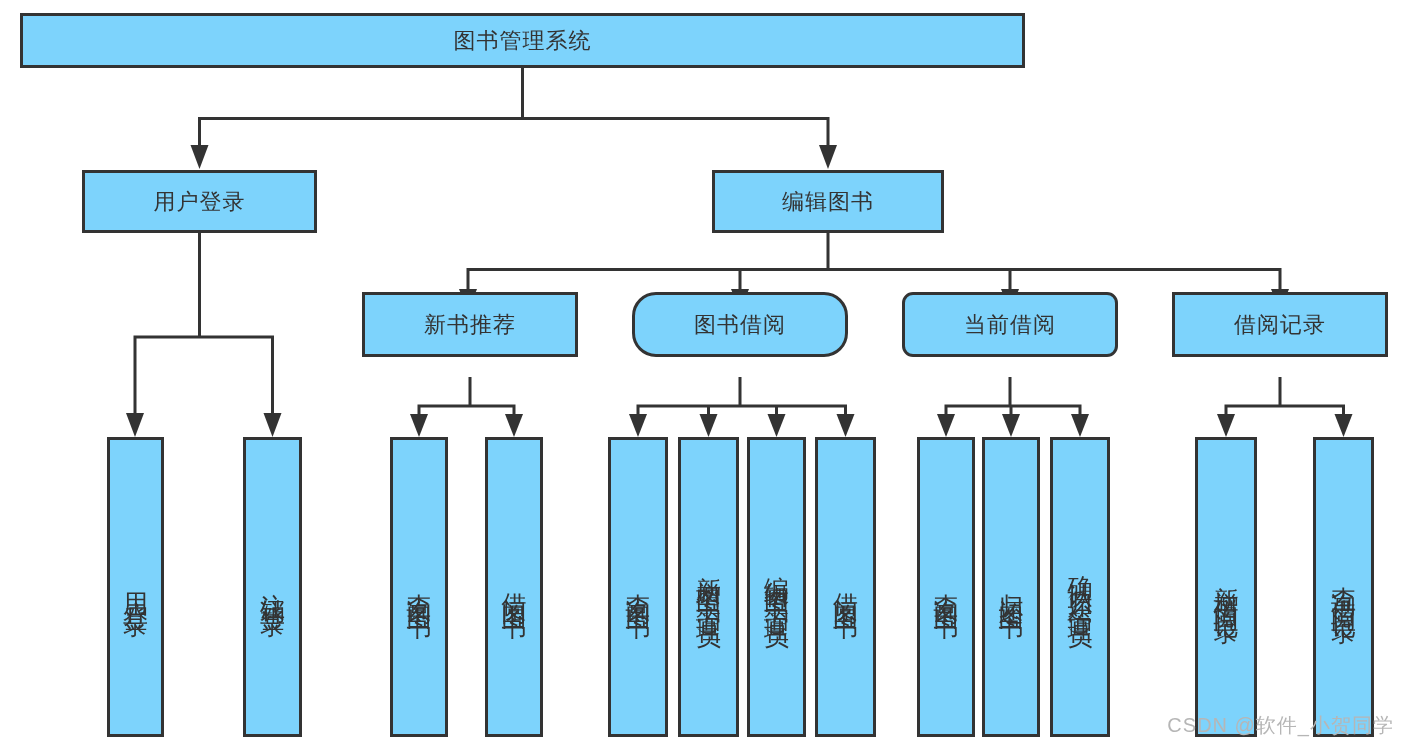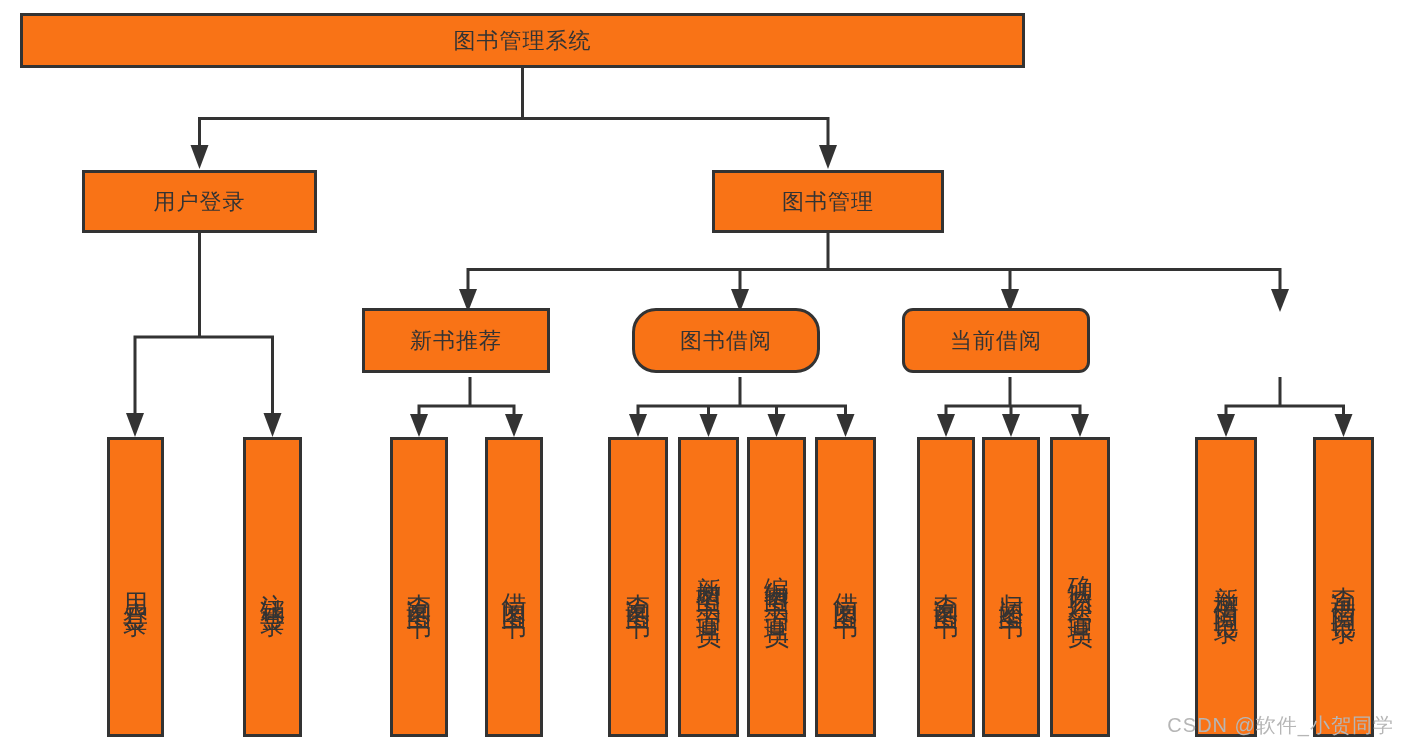--- a/index.html
+++ b/index.html
@@ -31,36 +31,36 @@
     stroke: currentColor;
     stroke-width: 3;
   }
   svg.connectors polygon {
     fill: currentColor;
     stroke: none;
   }
 
   .node {
     position: absolute;
-    background: #f97316;
+    background: #7dd3fc;
     border: 3px solid var(--line);
     color: var(--text);
     display: flex;
     align-items: center;
     justify-content: center;
     z-index: 1;
   }
   .node .htext {
     font-size: 22px;
     letter-spacing: 1px;
     white-space: nowrap;
   }
   .root-node   { left: 20px;  top: 13px;  width: 1005px; height: 55px; }
   .l2-node     { top: 170px;  height: 63px; }
-  .l3-node     { top: 308px;  width: 188px; height: 65px; }
+  .l3-node     { top: 292px;  width: 216px; height: 65px; }
   .leaf-node   { top: 437px;  height: 300px; }
   .leaf-node .vtext {
     writing-mode: vertical-rl;
     text-orientation: mixed;
     font-size: 25px;
     line-height: 1;
     letter-spacing: 7px;
     white-space: nowrap;
   }
 
@@ -132,32 +132,35 @@
   </svg>
 
   <div class="node root-node">
     <span class="htext">图书管理系统</span>
   </div>
 
   <div class="node l2-node" style="left:82px;width:235px;">
     <span class="htext">用户登录</span>
   </div>
   <div class="node l2-node" style="left:712px;width:232px;">
-    <span class="htext">图书管理</span>
+    <span class="htext">编辑图书</span>
   </div>
 
   <div class="node l3-node" style="left:362px;">
     <span class="htext">新书推荐</span>
   </div>
   <div class="node l3-node" style="left:632px;border-radius:24px;">
     <span class="htext">图书借阅</span>
   </div>
   <div class="node l3-node" style="left:902px;border-radius:11px;">
     <span class="htext">当前借阅</span>
   </div>
+  <div class="node l3-node" style="left:1172px;">
+    <span class="htext">借阅记录</span>
+  </div>
 
   <div class="node leaf-node" style="left:107px;width:57px;">
     <span class="vtext">用户登录</span>
   </div>
   <div class="node leaf-node" style="left:243px;width:59px;">
     <span class="vtext">注销登录</span>
   </div>
 
   <div class="node leaf-node" style="left:390px;width:58px;">
     <span class="vtext">查询图书</span>

